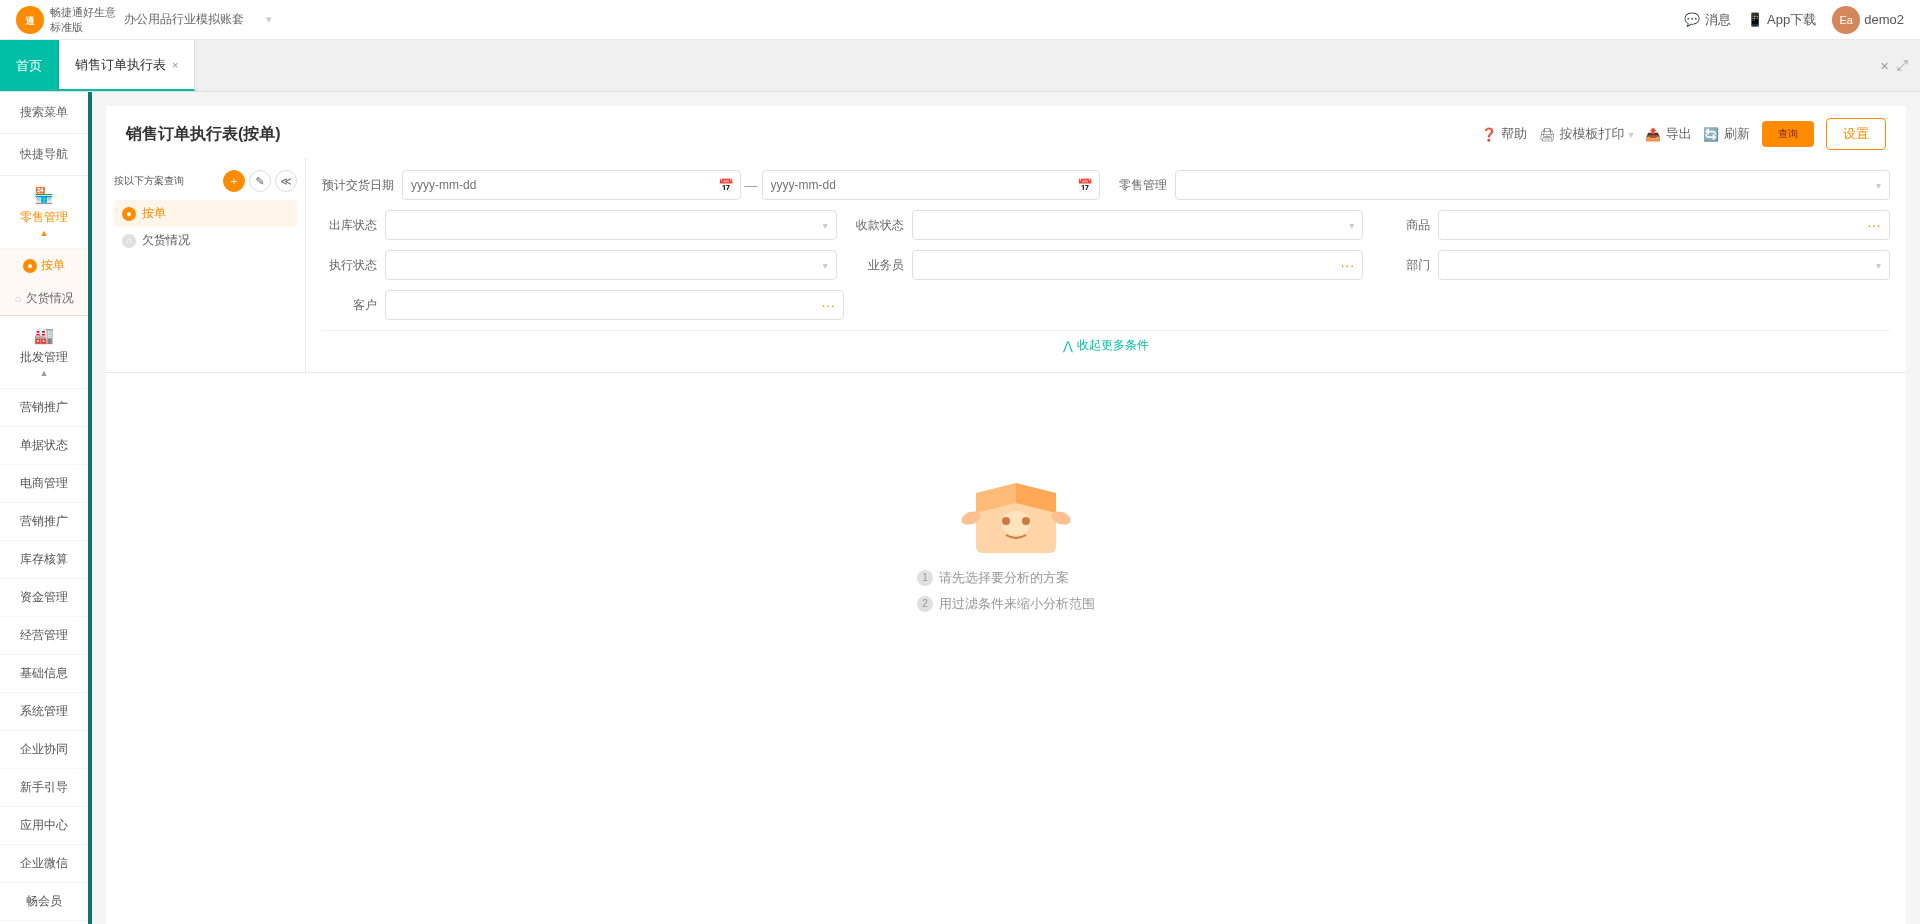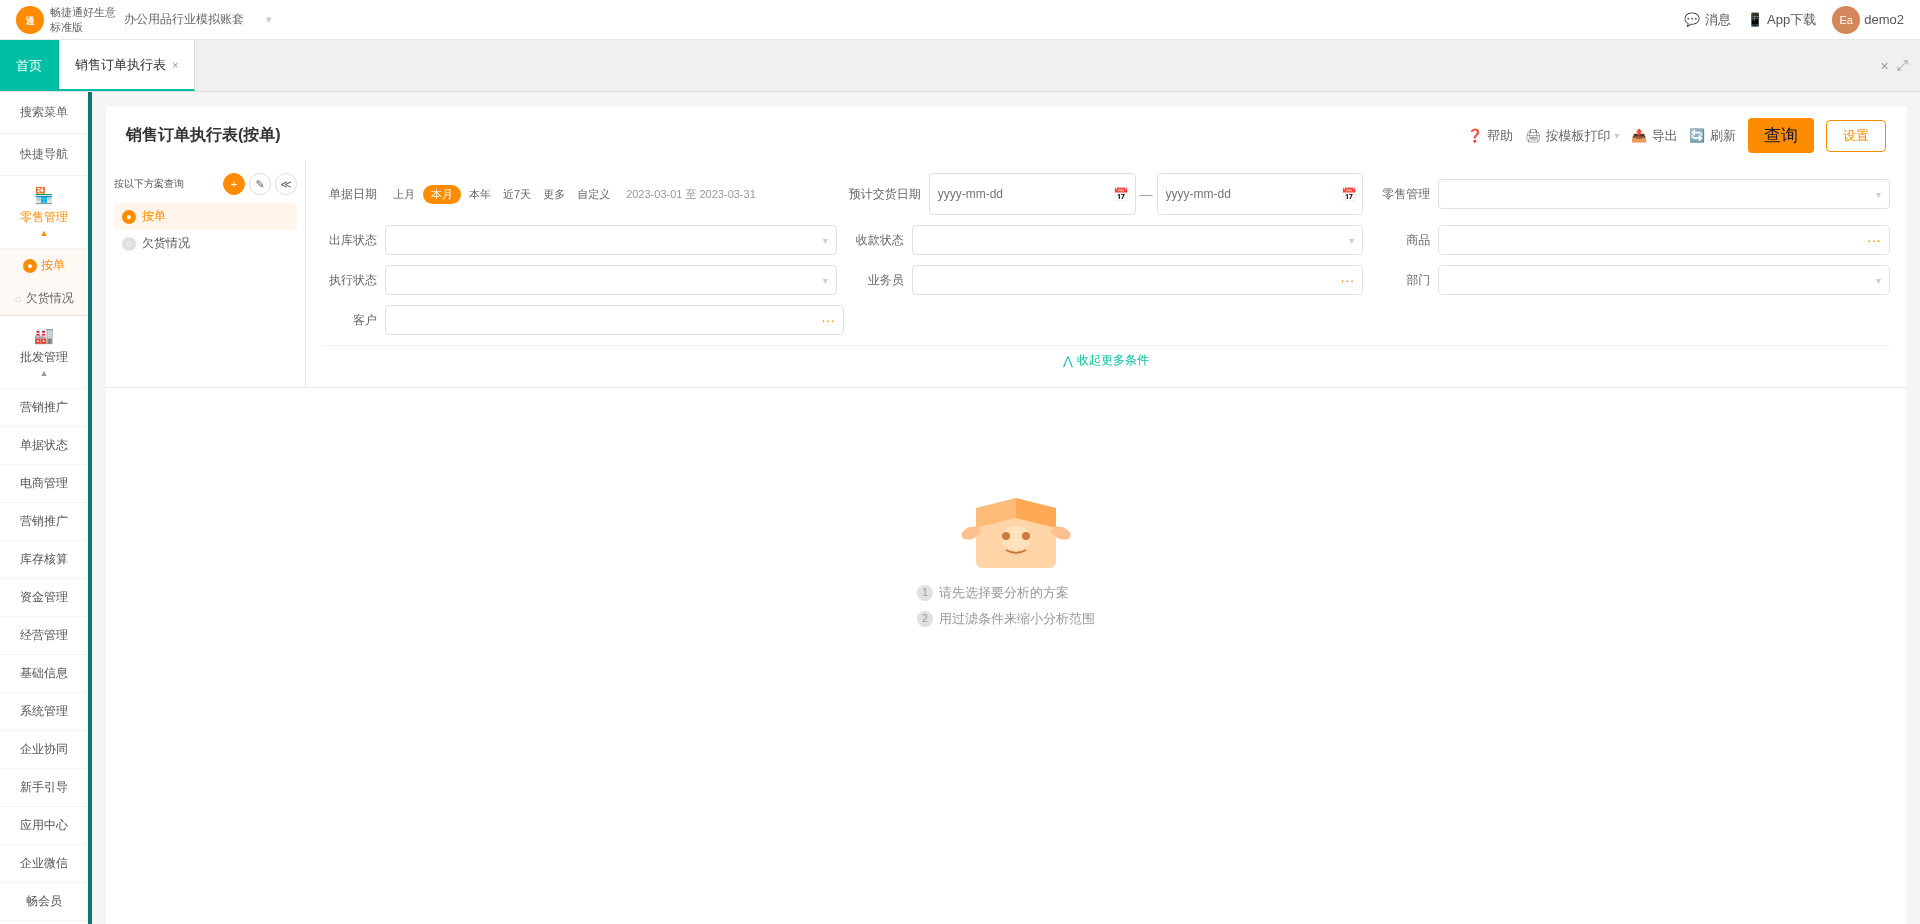--- a/index.html
+++ b/index.html
@@ -232,26 +232,26 @@
     }
     .page-action-btn {
       display: flex;
       align-items: center;
       gap: 4px;
       cursor: pointer;
       color: #666;
     }
     .page-action-btn.primary {
       background: #ff8c00;
-      color: #0f172a;
+      color: #7f1d1d;
       padding: 6px 16px;
       border-radius: 4px;
       border: none;
       cursor: pointer;
-      font-size: 17px;
+      font-size: 10px;
     }
     .page-action-btn.secondary {
       background: #fff;
       color: #ff8c00;
       padding: 6px 16px;
       border-radius: 4px;
       border: 1px solid #ff8c00;
       cursor: pointer;
       font-size: 13px;
     }
@@ -373,21 +373,21 @@
       flex: 1;
     }
     .date-input-wrap {
       flex: 1;
       position: relative;
       display: flex;
       align-items: center;
     }
     .date-input {
       width: 100%;
-      height: 42px;
+      height: 30px;
       border: 1px solid #e0e0e0;
       border-radius: 4px;
       padding: 0 28px 0 8px;
       font-size: 12px;
       color: #999;
       outline: none;
       background: #fff;
     }
     .date-icon {
       position: absolute;
@@ -675,32 +675,20 @@
           <div class="scheme-item">
             <div class="scheme-dot gray">○</div>
             <span>欠货情况</span>
           </div>
         </div>
 
         <div class="filter-right">
 
           <div class="filter-row">
 
-            <div class="filter-field">
-              <span class="filter-label">单据日期</span>
-              <div class="date-quick-btns">
-                <span class="date-quick-btn">上月</span>
-                <span class="date-quick-btn active">本月</span>
-                <span class="date-quick-btn">本年</span>
-                <span class="date-quick-btn">近7天</span>
-                <span class="date-quick-btn">更多</span>
-                <span class="date-quick-btn">自定义</span>
-              </div>
-              <span class="date-range-text">2023-03-01 至 2023-03-31</span>
-            </div>
 
             <div class="filter-field">
               <span class="filter-label">预计交货日期</span>
               <div class="date-range">
                 <div class="date-input-wrap">
                   <input class="date-input" type="text" placeholder="yyyy-mm-dd" style="">
                   <span class="date-icon">📅</span>
                 </div>
                 <span class="date-separator">—</span>
                 <div class="date-input-wrap">

